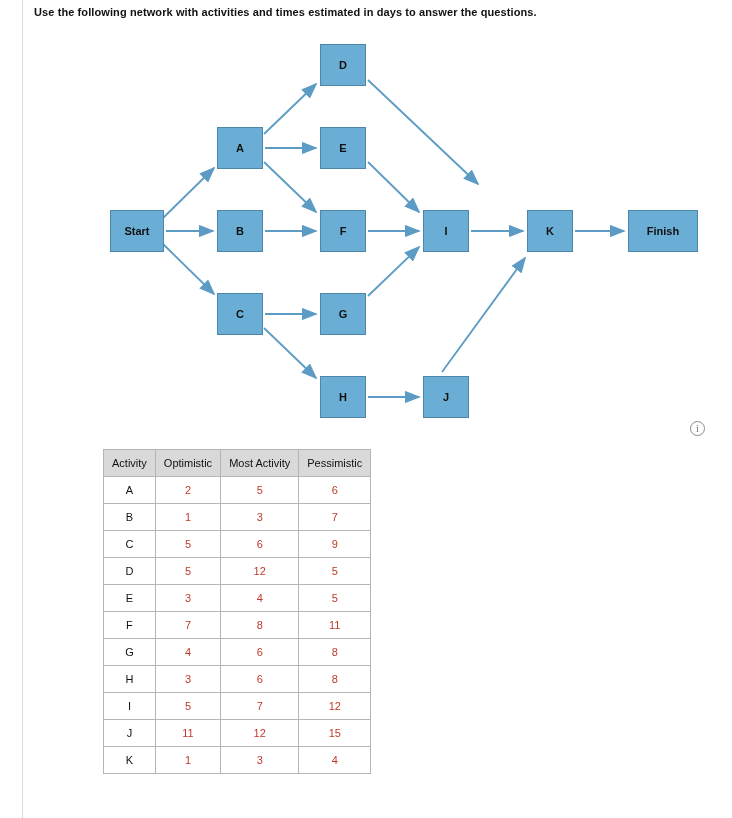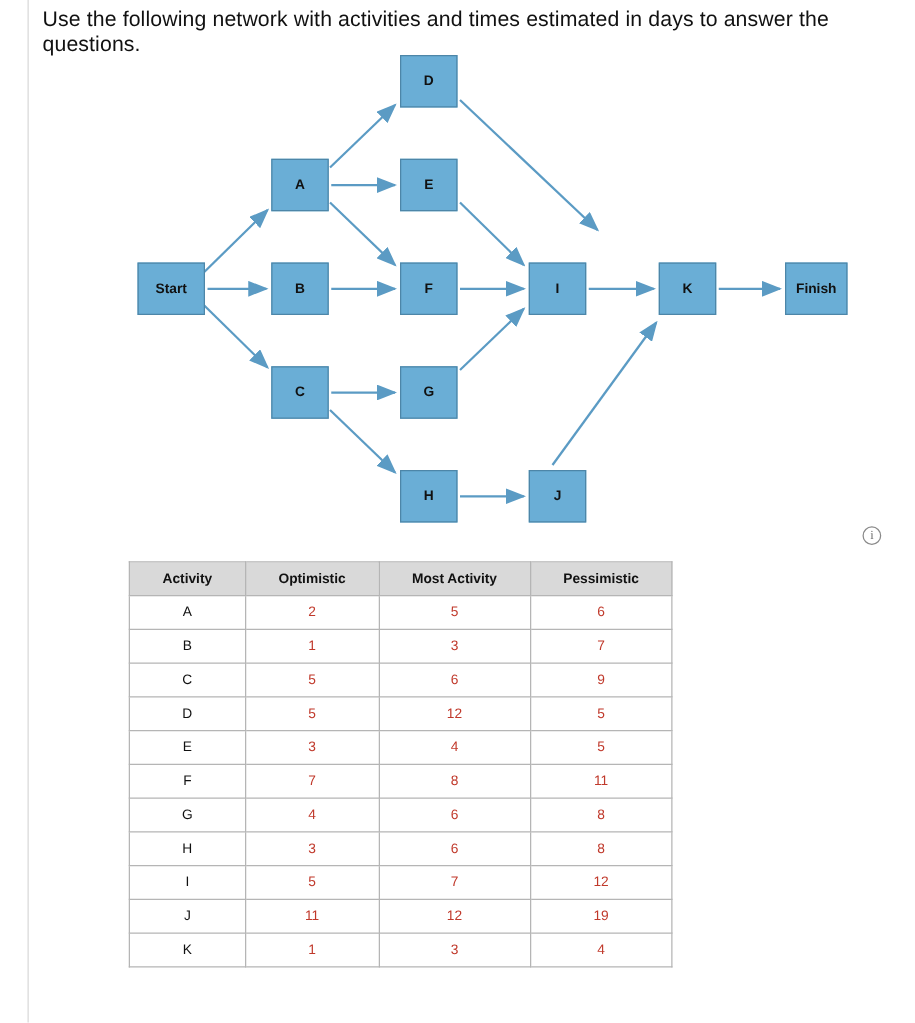--- a/index.html
+++ b/index.html
@@ -20,22 +20,22 @@
     left: 22px;
     top: 0;
     width: 1px;
     height: 818px;
     background: #d9d9d9;
   }
   #prompt {
     position: absolute;
     left: 34px;
     top: 6px;
-    font-size: 17px;
-    font-weight: normal;
+    font-size: 11px;
+    font-weight: bold;
     color: #111;
     letter-spacing: 0.1px;
   }
   #diagram {
     position: absolute;
     left: 0;
     top: 34px;
     width: 732px;
     height: 390px;
   }
@@ -75,23 +75,23 @@
     left: 103px;
     top: 449px;
   }
   table {
     border-collapse: collapse;
     font-size: 11px;
   }
   th {
     background: #d9d9d9;
     border: 1px solid #b5b5b5;
-    font-weight: bold;
-    color: #111;
-    padding: 7px 26px;
+    font-weight: normal;
+    color: #111;
+    padding: 7px 8px;
     text-align: center;
     white-space: nowrap;
   }
   td {
     border: 1px solid #b5b5b5;
     padding: 7px 10px;
     text-align: center;
     background: #ffffff;
     white-space: nowrap;
   }
@@ -166,21 +166,21 @@
     </div>
   <div class="node-box" style="left:423px; top:176px; width:46px; height:42px;">
       <span>I</span>
     </div>
   <div class="node-box" style="left:423px; top:342px; width:46px; height:42px;">
       <span>J</span>
     </div>
   <div class="node-box" style="left:527px; top:176px; width:46px; height:42px;">
       <span>K</span>
     </div>
-  <div class="node-box" style="left:628px; top:176px; width:50px; height:42px;">
+  <div class="node-box" style="left:628px; top:176px; width:70px; height:42px;">
       <span>Finish</span>
     </div>
 </div>
 
 <div id="info-icon">i</div>
 
 <div id="table-wrap">
   <table>
     <thead>
       <tr>
@@ -242,21 +242,21 @@
       <tr>
         <td class="activity">I</td>
         <td class="value">5</td>
         <td class="value">7</td>
         <td class="value">12</td>
       </tr>
       <tr>
         <td class="activity">J</td>
         <td class="value">11</td>
         <td class="value">12</td>
-        <td class="value">19</td>
+        <td class="value">15</td>
       </tr>
       <tr>
         <td class="activity">K</td>
         <td class="value">1</td>
         <td class="value">3</td>
         <td class="value">4</td>
       </tr>
     </tbody>
   </table>
 </div>

